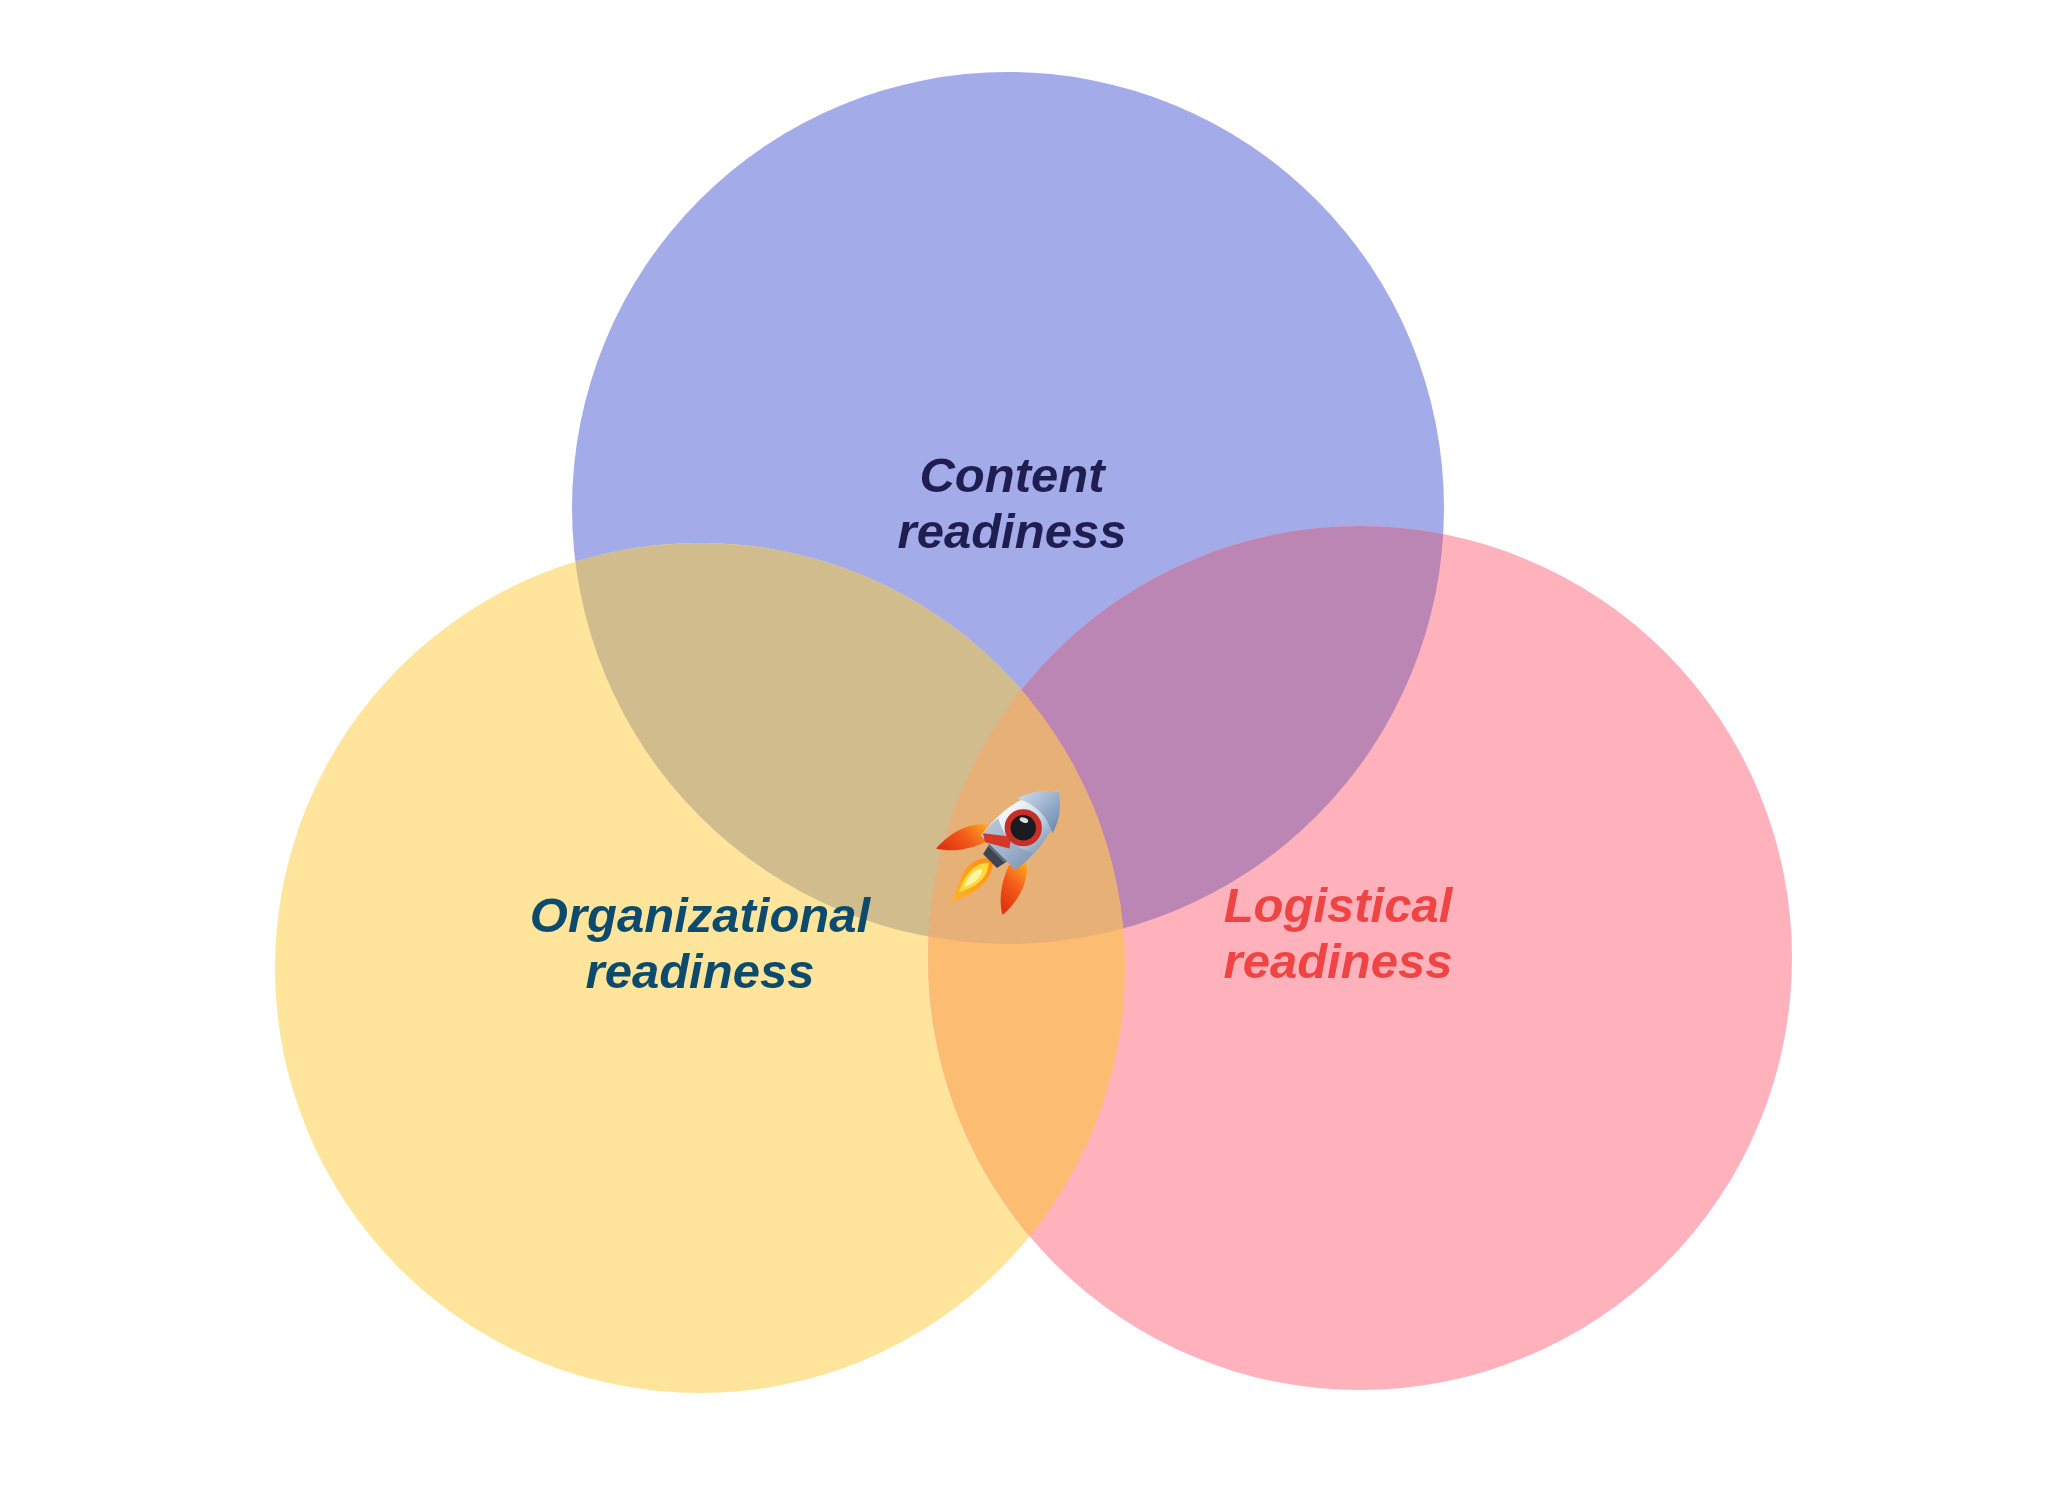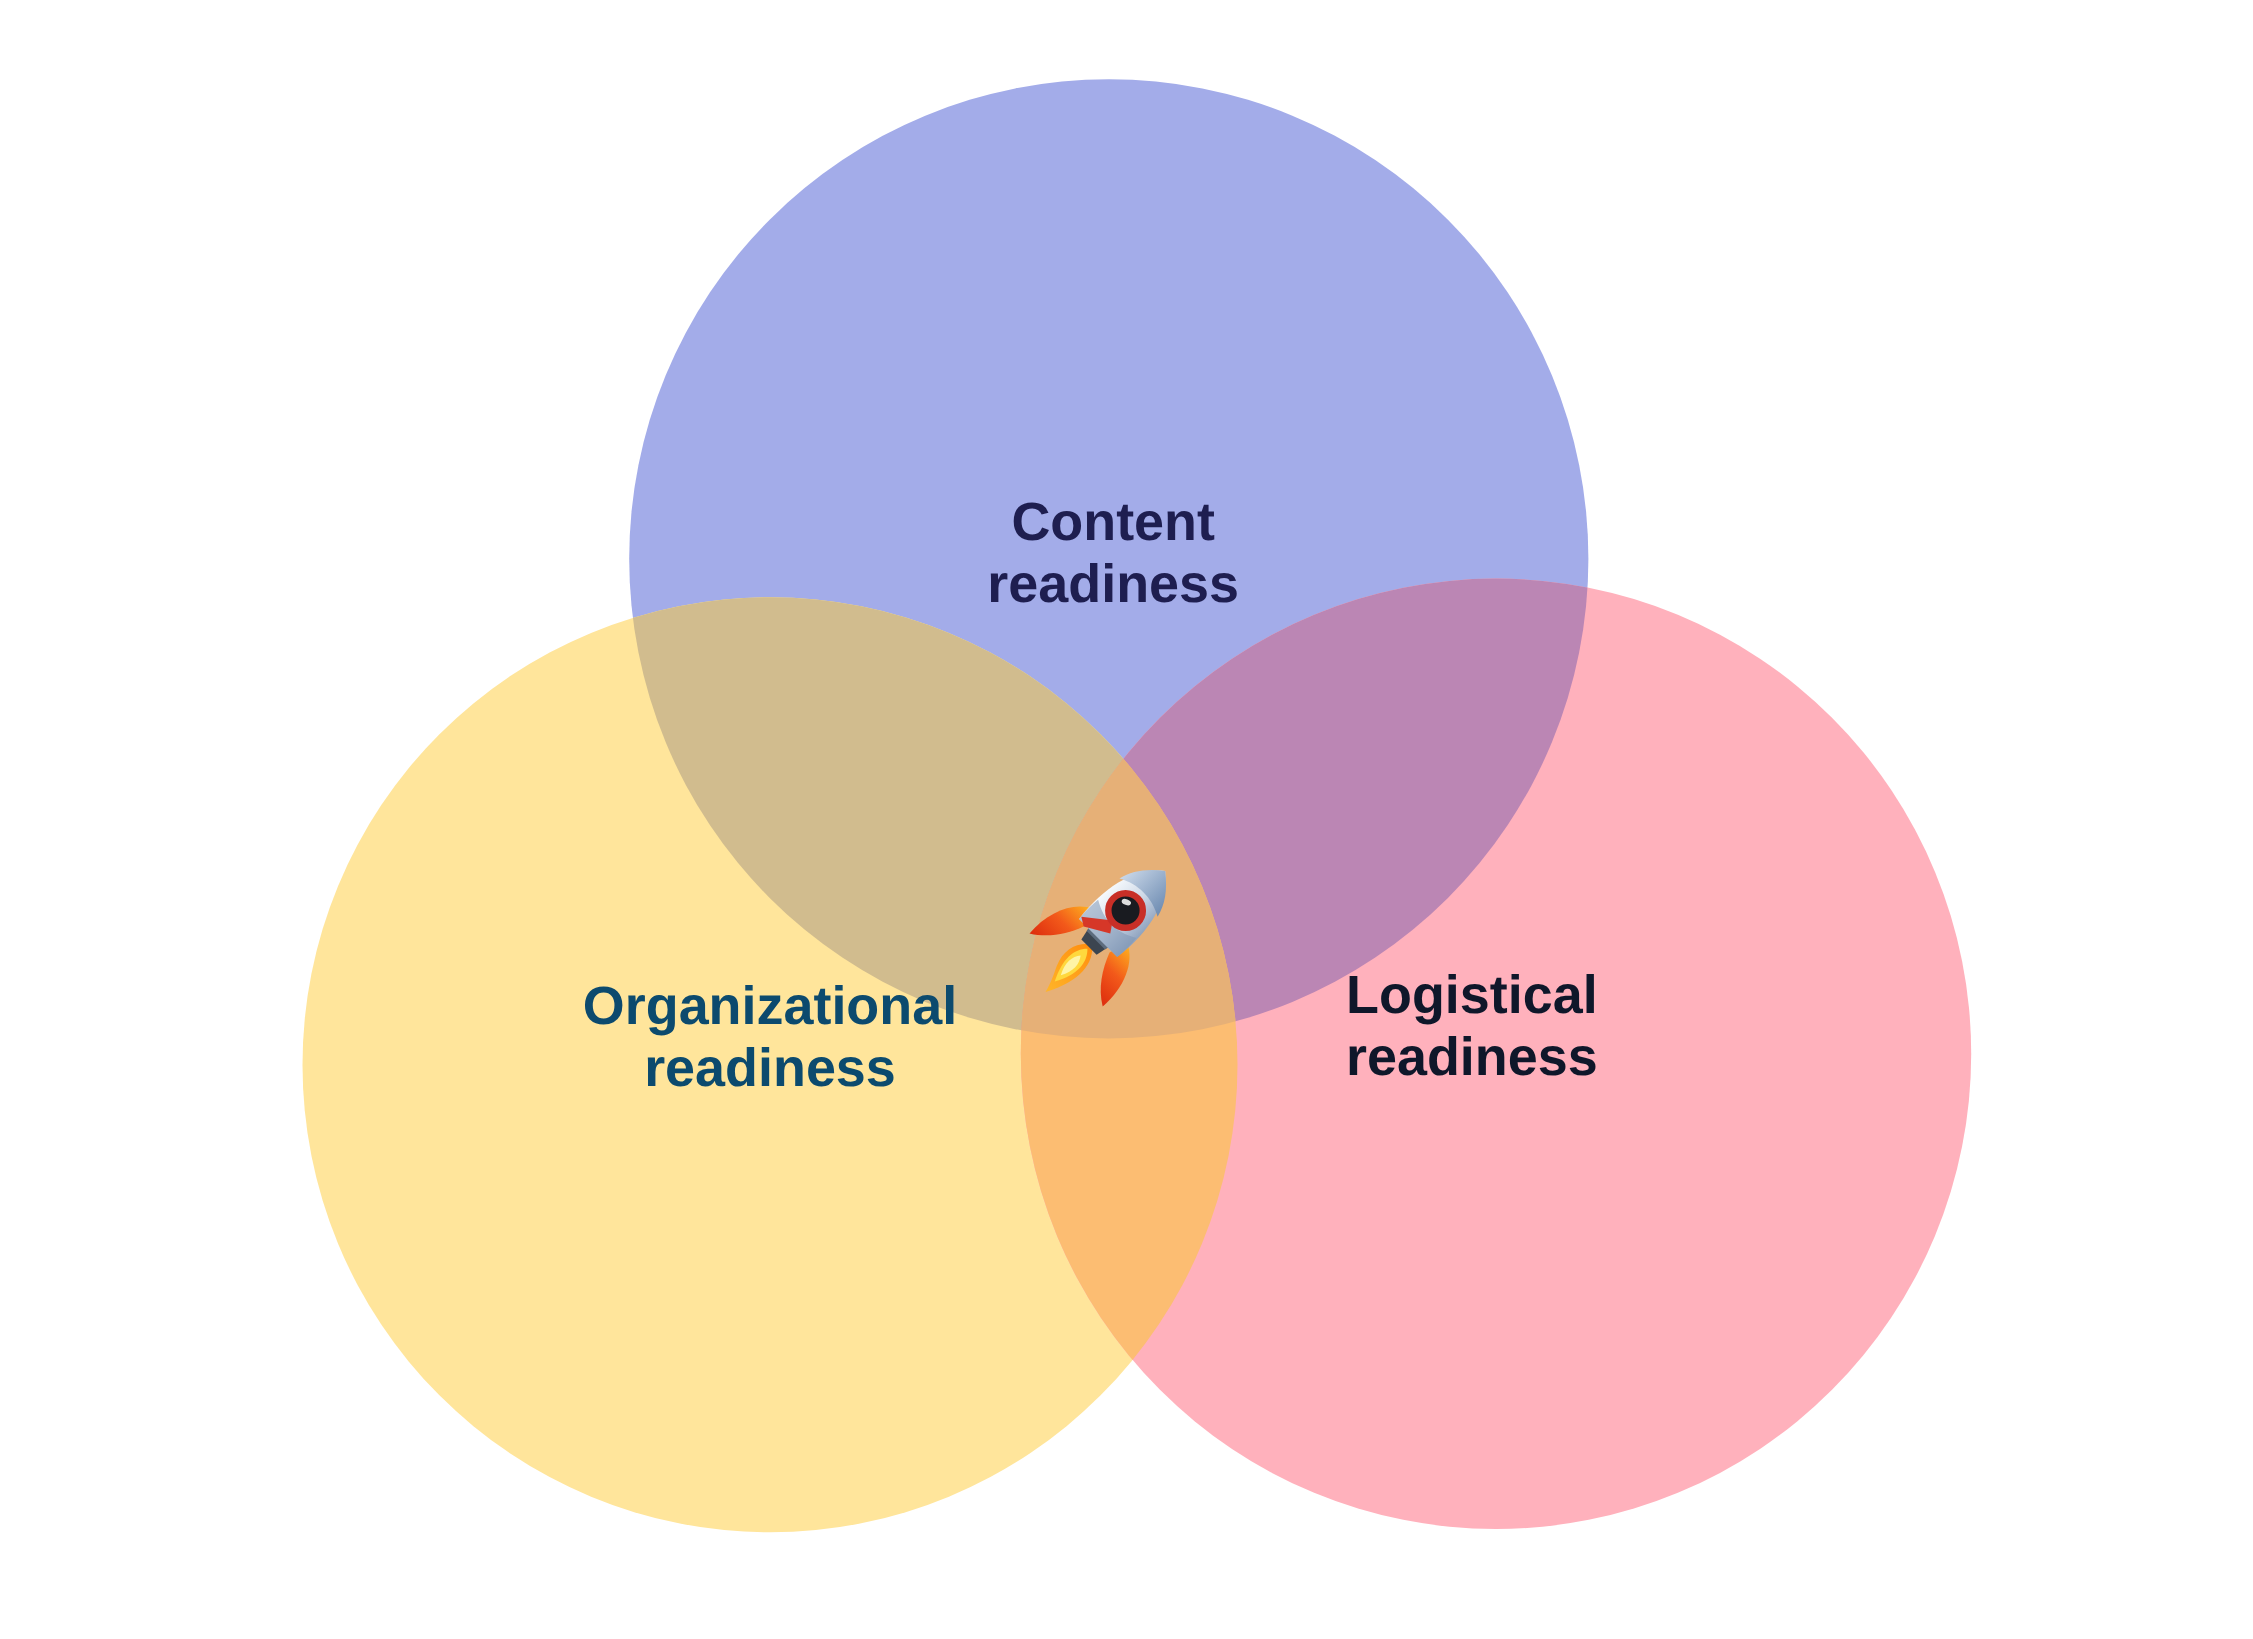--- a/index.html
+++ b/index.html
@@ -27,20 +27,21 @@
     position: absolute;
     transform: translate(-50%, -50%);
     font-family: "Liberation Sans", sans-serif;
     font-weight: bold;
     font-size: 49px;
     line-height: 1.14;
     color: #1e1e50;
     text-align: center;
     white-space: pre-line;
     pointer-events: none;
+    font-style: italic;
   }
   .label-content       { left: 1012px; top: 504px; }
   .label-organizational{ left: 700px;  top: 944px; }
   .label-logistical    { left: 1338px; top: 934px; }
 </style>
 </head>
 <body>
 
 <div class="canvas">
 
@@ -110,16 +111,16 @@
       <ellipse cx="-5" cy="-28" rx="4.5" ry="2.6" fill="#ffffff" opacity="0.85" transform="rotate(-25 -5 -28)"></ellipse>
     </g>
   </svg>
 
   <div class="venn-label label-content" style="color: rgb(30, 30, 80);">Content
 readiness</div>
 
   <div class="venn-label label-organizational" style="color: #0c4a6e;">Organizational
 readiness</div>
 
-  <div class="venn-label label-logistical" style="color: #0f172a; text-align: right;">Logistical
+  <div class="venn-label label-logistical" style="color: #ef4444;">Logistical
 readiness</div>
 
 </div>
 
 </body></html>

